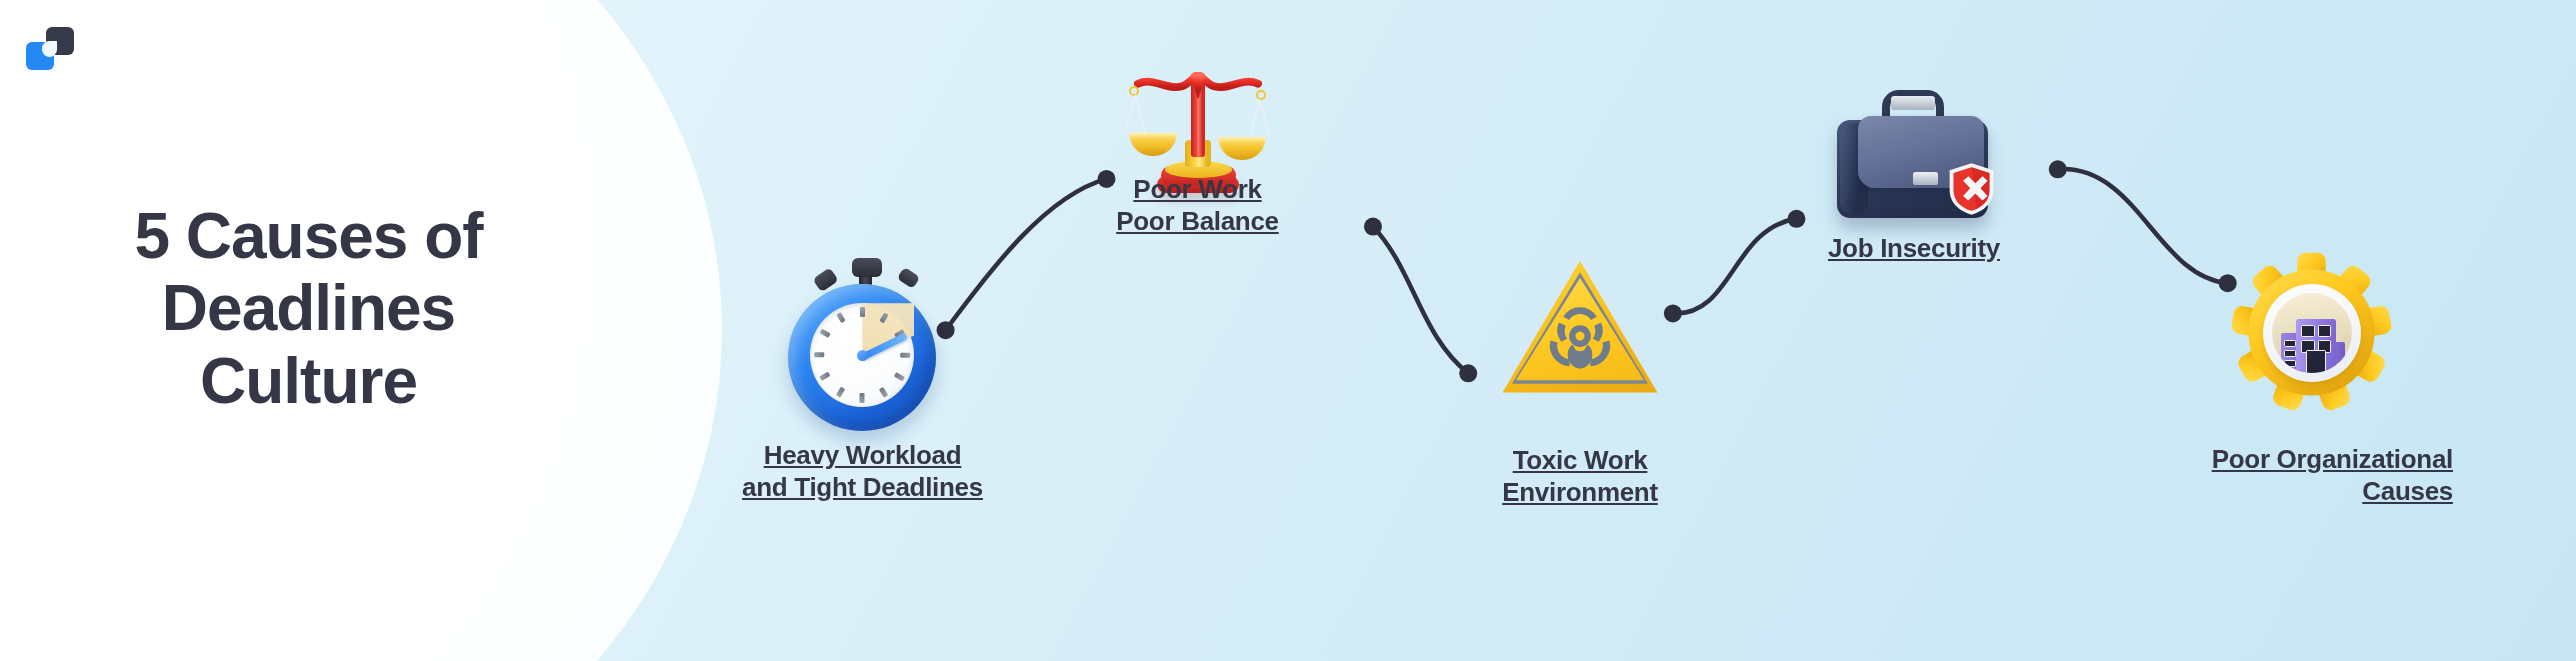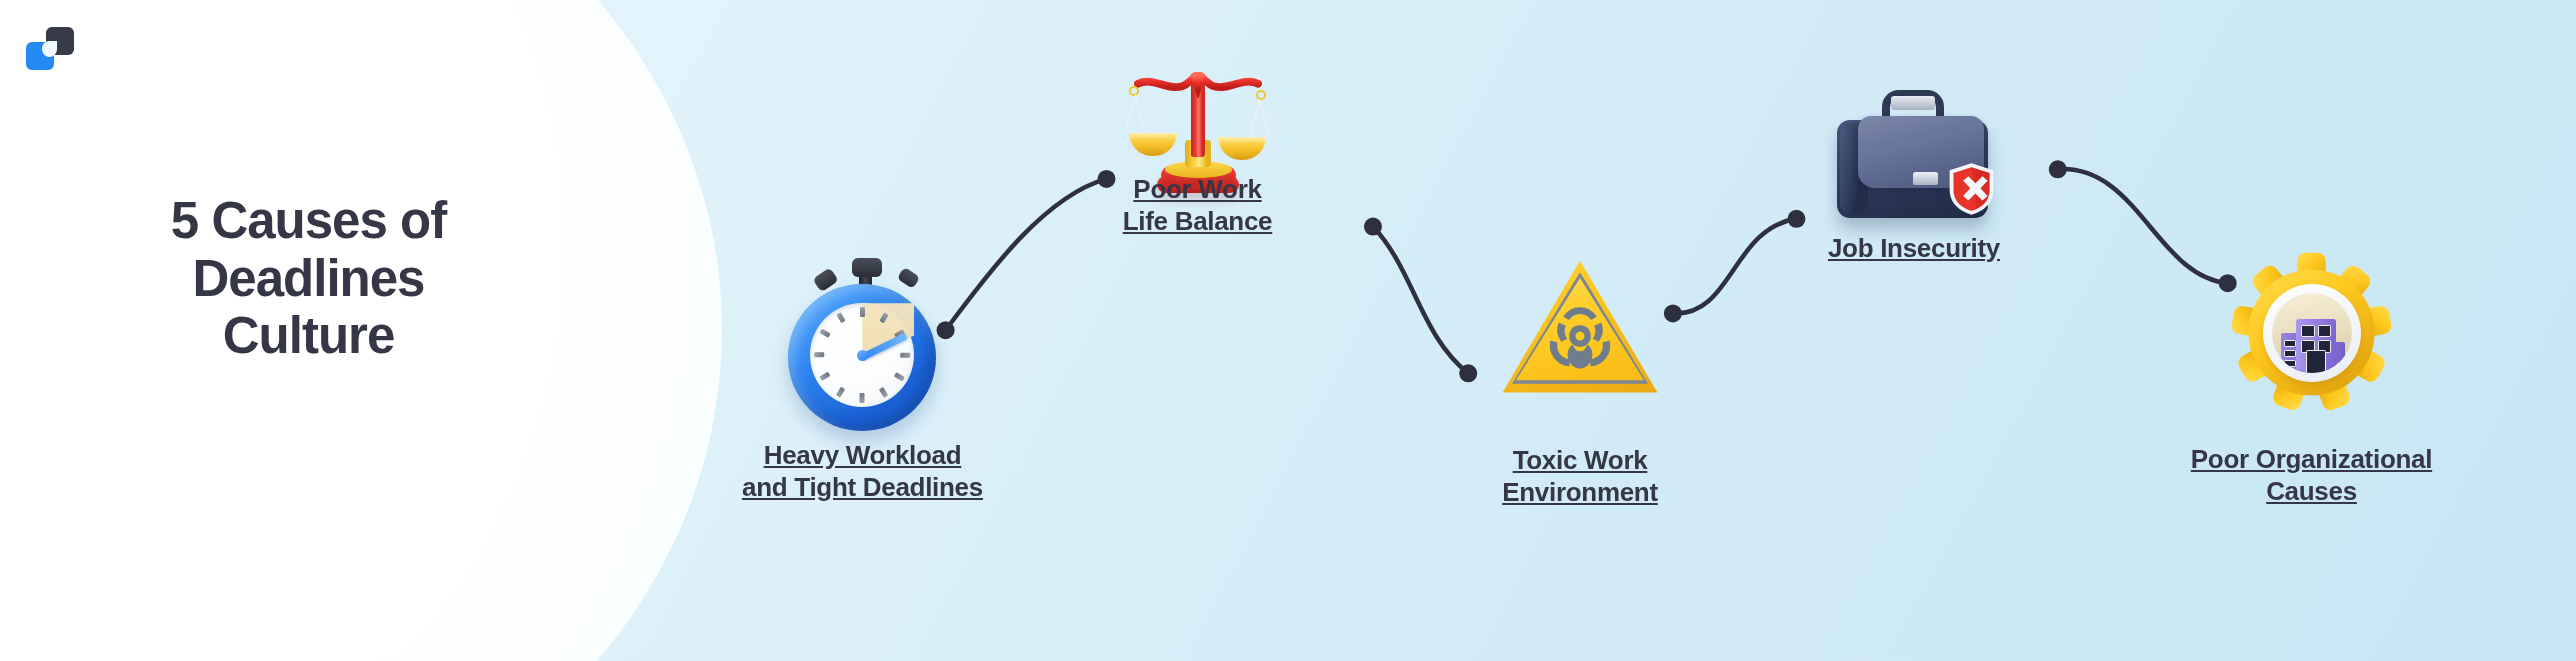--- a/index.html
+++ b/index.html
@@ -28,23 +28,23 @@
   .logo .sq-blue{
     position:absolute; left:0; bottom:0; width:28px; height:28px;
     background:#2489f5; border-radius:5.8px 5.8px 5.8px 5.8px;
   }
   .logo .notch{
     position:absolute; left:15.5px; top:14px; width:15.5px; height:15.5px;
     background:#f0f9fd; border-radius:50% 0 50% 50%;
     transform:rotate(0deg);
   }
   .headline{
-    position:absolute; left:64px; top:192px; width:489px;
+    position:absolute; left:64px; top:200px; width:489px;
     text-align:center; color:#353747;
-    font-size:51px; font-weight:bold; line-height:1.13;
+    font-size:64px; font-weight:bold; line-height:1.13;
     letter-spacing:-1px;
   }
   .headline .ln{ display:block; white-space:nowrap; }
 
   .node{ position:absolute; }
   .cap{
     position:absolute; text-align:center; color:#353747;
     font-size:26px; font-weight:bold; line-height:1.22;
     letter-spacing:-0.3px; white-space:nowrap;text-decoration:underline;
   }
@@ -397,21 +397,21 @@
       <div class="hook" style="right:-0.6px; top:32px;"></div>
       <div class="str" style="left:5.2px; top:37px; height:40px; transform:rotate(-14deg);"></div>
       <div class="str" style="left:5.2px; top:37px; height:40px; transform:rotate(16deg);"></div>
       <div class="str" style="right:5.2px; top:41px; height:40px; transform:rotate(-15deg);"></div>
       <div class="str" style="right:5.2px; top:41px; height:40px; transform:rotate(14deg);"></div>
       <div class="pan panL"></div>
       <div class="pan panR"></div>
     </div>
     <div class="cap" style="left:-74px; top:116px; width:283px;">
       <span class="ln">Poor Work</span>
-      <span class="ln">Life Balance</span>
+      <span class="ln">Poor Balance</span>
     </div>
   </div>
 
   <div class="node" style="left:1837px; top:90px;">
     <div class="bc">
       <div class="handle"></div>
       <div class="handlebar"></div>
       <div class="body"></div>
       <div class="sideL"></div>
       <div class="flap"></div>
@@ -510,20 +510,20 @@
           <div class="wgrid">
               <i></i>
               <i></i>
               <i></i>
               <i></i>
             </div>
           <div class="door"></div>
         </div>
       </div>
     </div>
-    <div class="cap" style="left:-61px; top:192px; width:283px;">
+    <div class="cap" style="left:-61px; top:192px; width:283px;text-align:right;">
       <span class="ln">Poor Organizational</span>
       <span class="ln">Causes</span>
     </div>
   </div>
 
 </div>
 
 
 </body></html>

